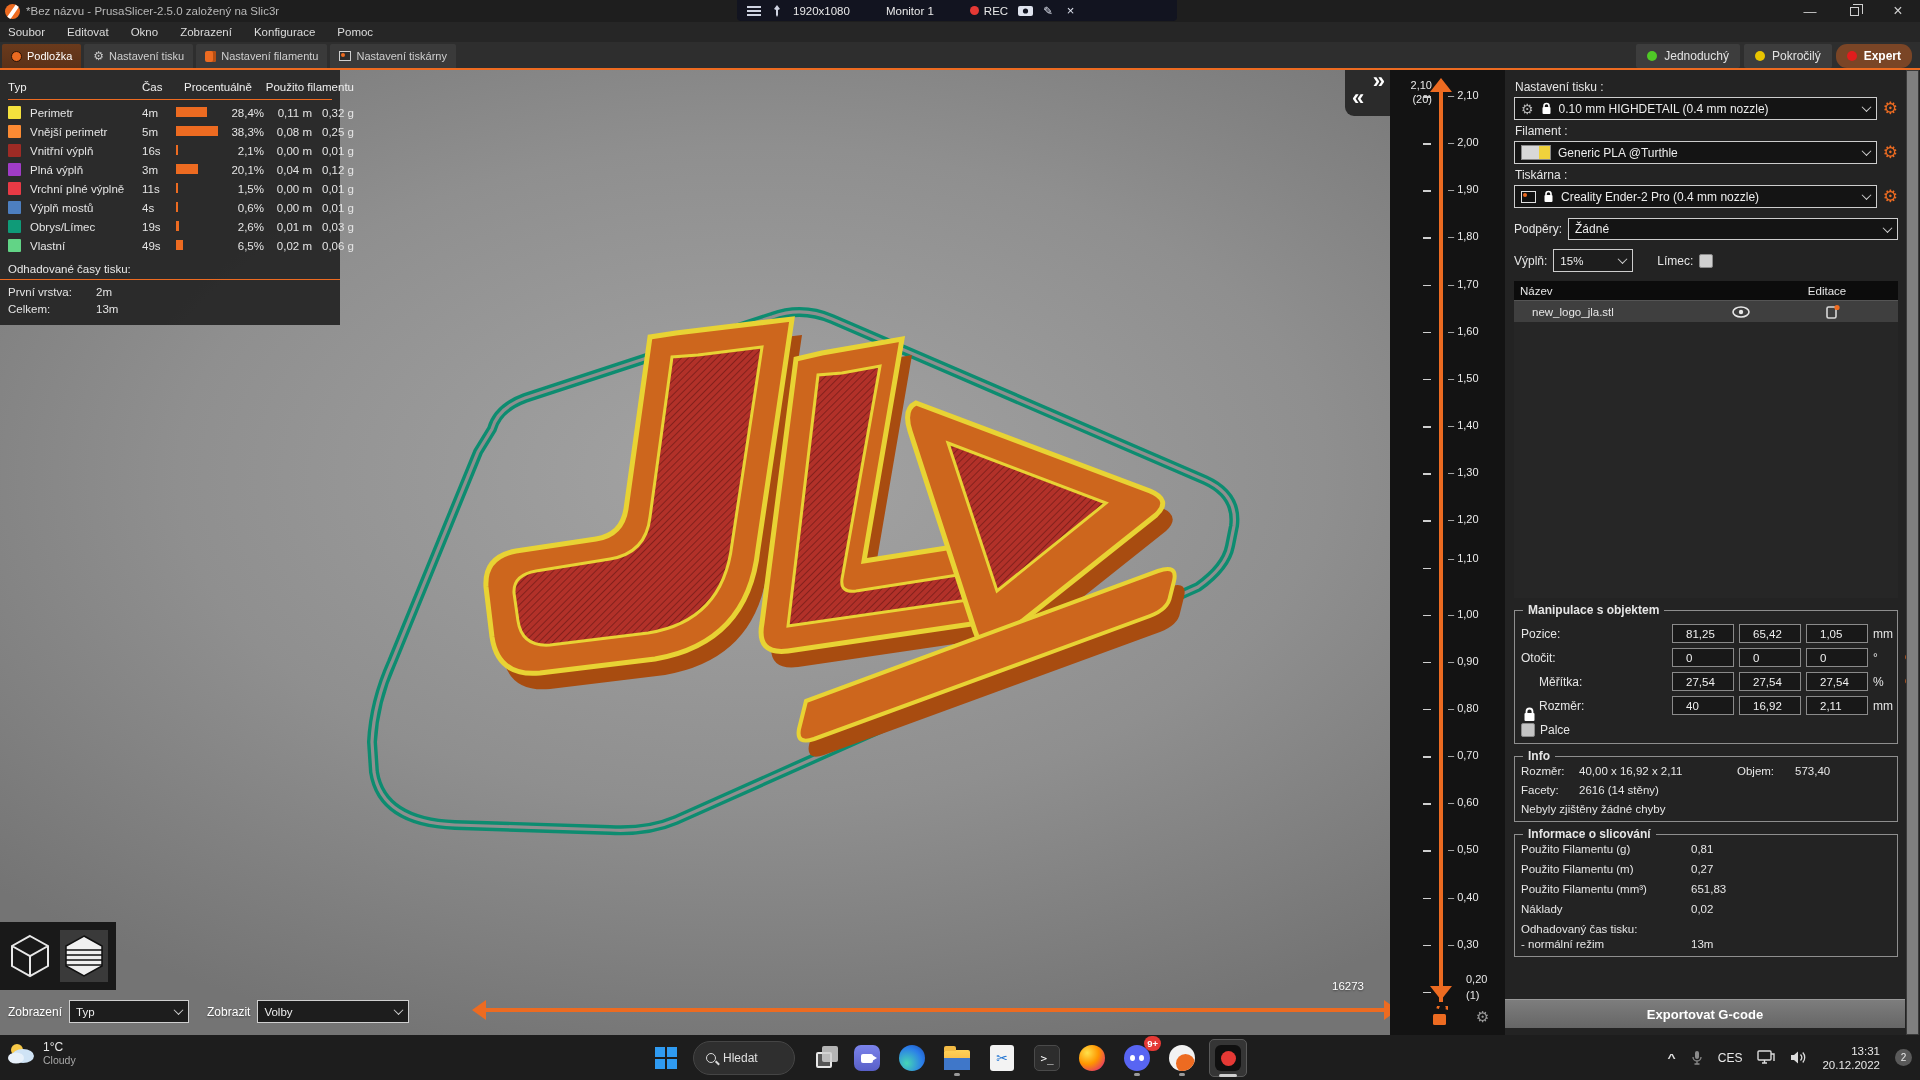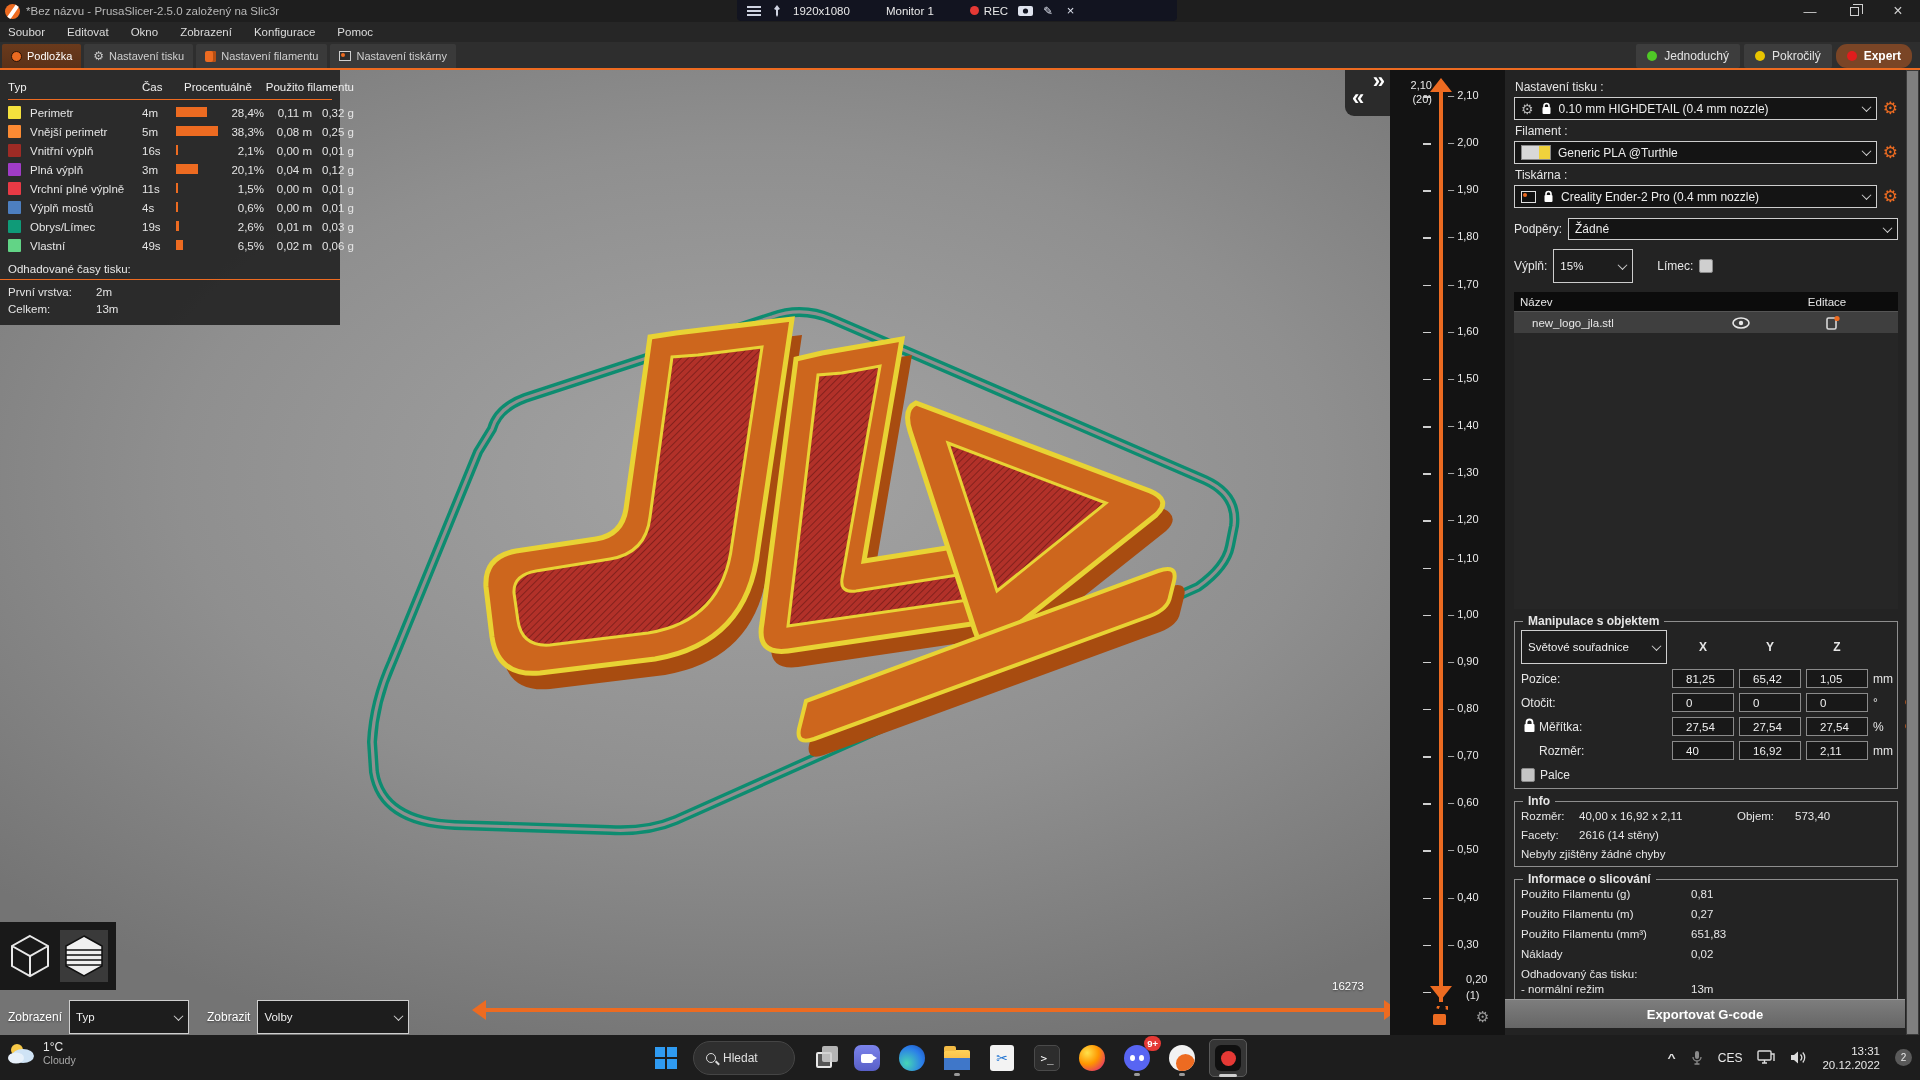--- a/index.html
+++ b/index.html
@@ -84,21 +84,21 @@
   .blab { position:absolute; left:76px; line-height:14px; }
   .glock { position:absolute; left:41px; top:936px; }
   .ggear { position:absolute; left:86px; top:938px; color:#9a9a9a; font-size:15px; }
 
   
   .shadowtxt { text-shadow:0 1px 2px rgba(0,0,0,.45); color:#fff; }
   .thumbs { position:absolute; left:0; top:852px; width:116px; height:68px; background:#191919; display:flex; align-items:center; gap:6px; padding:0 6px;}
   .thumb { width:48px; height:52px; display:flex; align-items:center; justify-content:center; }
   .thumb.sel { background:#3a3a3a; }
   .bbar { position:absolute; left:8px; top:930px; display:flex; align-items:center; font-size:12px; }
-  .combo { height:23px; background:#1d1d1d; border:1px solid #cfcfcf; color:#efefef; display:flex; align-items:center; padding:16px 6px; font-size:11.5px; }
+  .combo { height:23px; background:#1d1d1d; border:1px solid #cfcfcf; color:#efefef; display:flex; align-items:center; padding:10px 6px; font-size:11.5px; }
   .cv { width:7px; height:7px; border-right:1.7px solid #cfcfcf; border-bottom:1.7px solid #cfcfcf; transform:rotate(45deg) translate(-1px,-1px); margin-left:auto; }
   .hslider { position:absolute; left:472px; top:928px; }
   .hline { position:absolute; left:13px; top:10px; width:900px; height:4px; background:#ED6B21; }
   .harr-l { position:absolute; left:0; top:2px; border-top:10px solid transparent; border-bottom:10px solid transparent; border-right:14px solid #ED6B21; }
   .harr-r { position:absolute; left:912px; top:2px; border-top:10px solid transparent; border-bottom:10px solid transparent; border-left:14px solid #ED6B21; }
   .hv-l { position:absolute; left:26px; top:26px; font-size:13px;margin-top:40px; }
   .hv-r { position:absolute; left:860px; top:-18px; font-size:11.5px; }
 
   
   .rpanel { position:absolute; left:1505px; top:0; width:415px; height:965px; background:#232323; color:#e6e6e6;
@@ -575,31 +575,20 @@
         </span>
       </div>
       <div class="objbody"></div>
 
       <div class="gbox">
         <b>Manipulace s objektem</b>
         <svg class="mlock" width="13" height="16" viewBox="0 0 13 16">
           <path d="M3.5 6 V4.5 a3 3 0 0 1 6 0 V6" fill="none" stroke="#fff" stroke-width="1.8"></path>
           <rect x="1.5" y="6" width="10" height="8" rx="1" fill="#fff"></rect>
         </svg>
-        <div class="mgrid">
-          <div class="combo" style="width:146px">
-            <span>Světové souřadnice</span>
-              <i class="cv"></i>
-          </div>
-          <span class="mhead">X</span>
-          <span class="mhead">Y</span>
-          <span class="mhead">Z</span>
-          <span></span>
-            <span></span>
-        </div>
         <div class="mgrid" style="margin-top:5px">
 
             <span class="mrowlab">Pozice:</span>
             <span class="fld">81,25</span>
             <span class="fld">65,42</span>
             <span class="fld">1,05</span>
             <span>mm</span>
             <span class="bedic">↧</span>
 
             <span class="mrowlab">Otočit:</span>

